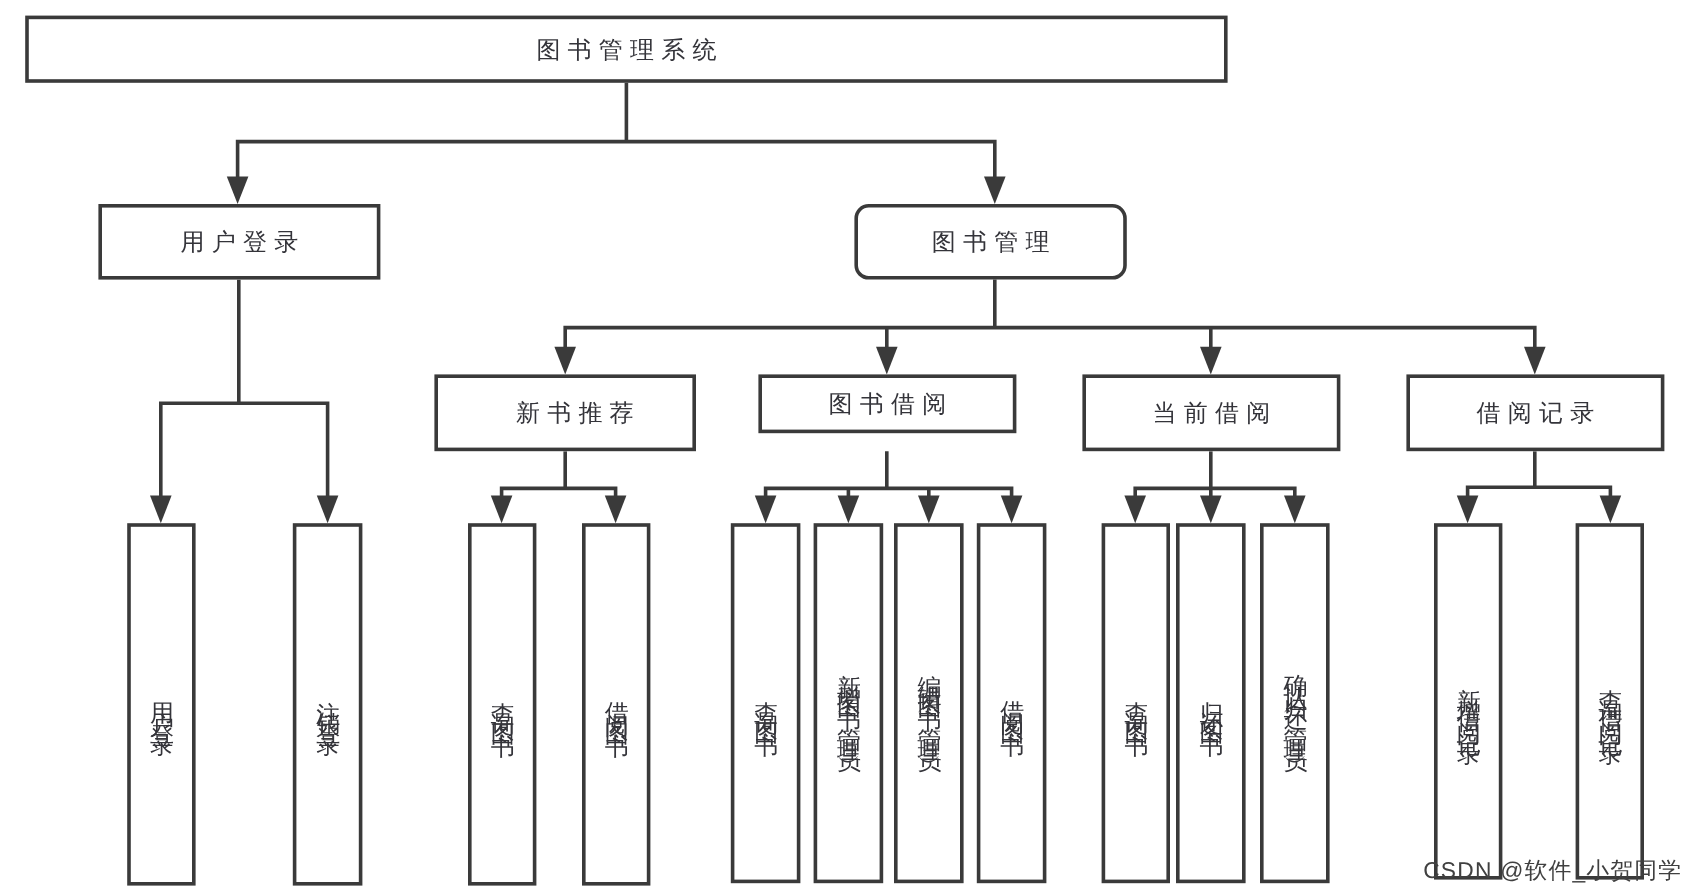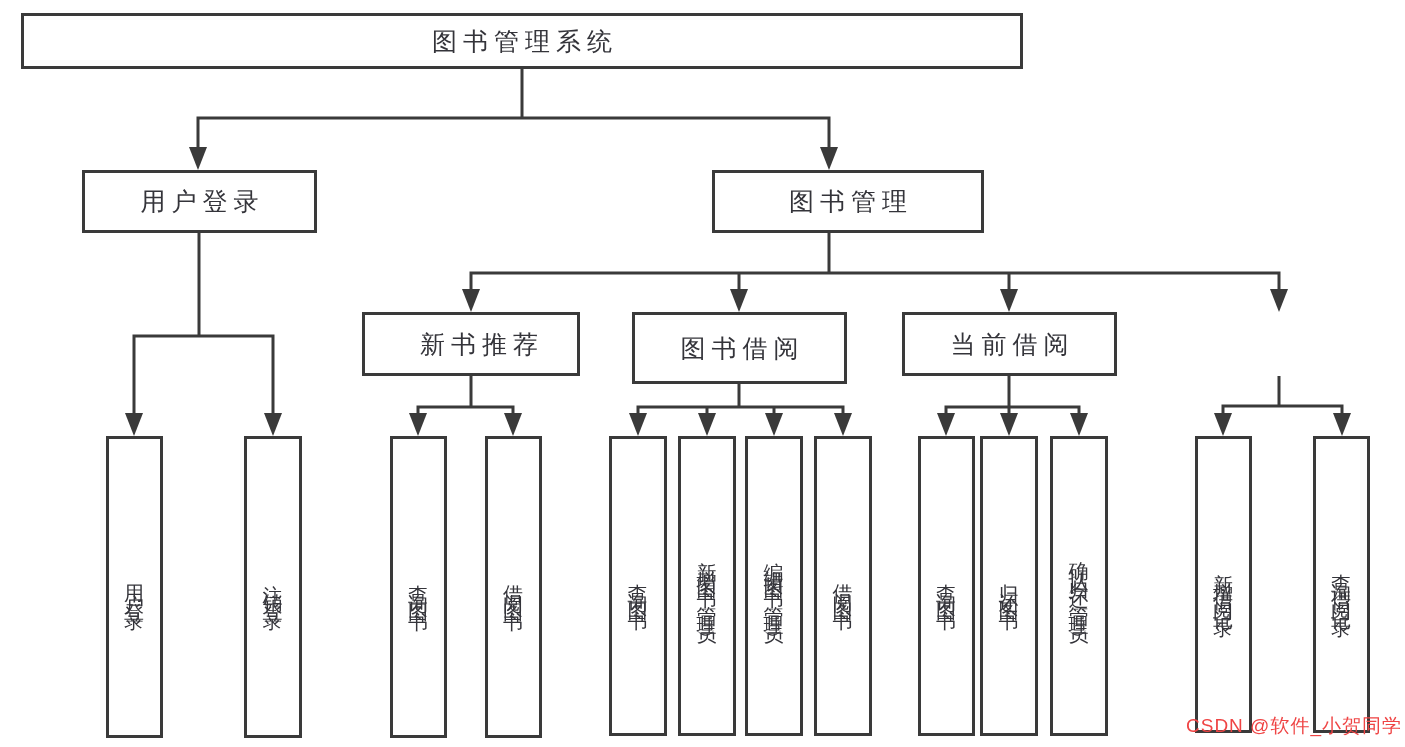--- a/index.html
+++ b/index.html
@@ -28,39 +28,39 @@
     box-sizing: border-box;
     border: 3px solid #3a3a3a;
     background: #ffffff;
     display: flex;
     align-items: center;
     justify-content: center;
     color: #34343a;
     z-index: 2;
   }
   .hnode {
-    font-size: 25px;
+    font-size: 20px;
     letter-spacing: 6px;
     text-indent: 6px;
     white-space: nowrap;
   }
   .vnode {
     writing-mode: vertical-rl;
     text-orientation: mixed;
     font-size: 20px;
     letter-spacing: 9px;
     line-height: 1;
   }
   .watermark {
     position: absolute;
     left: 1186px;
     top: 713px;
     font-size: 19px;
     letter-spacing: 1px;
-    color: #ef4444;
+    color: #404040;
     white-space: nowrap;
     z-index: 5;
     font-family: "Liberation Sans", "DejaVu Sans", sans-serif;
   }
 </style>
 </head>
 <body>
 
 <div class="canvas">
 
@@ -100,25 +100,26 @@
       <polygon points="1000,413 1018,413 1009,436"></polygon>
       <polygon points="1070,413 1088,413 1079,436"></polygon>
       <polygon points="1214,413 1232,413 1223,436"></polygon>
       <polygon points="1333,413 1351,413 1342,436"></polygon>
     </g>
   </svg>
 
   <div class="node hnode" style="left:21px; top:13px; width:1002px; height:56px;">图书管理系统</div>
 
   <div class="node hnode" style="left:82px; top:170px; width:235px; height:63px;">用户登录</div>
-  <div class="node hnode" style="left:712px; top:170px; width:272px; height:63px;">图书管理</div>
+  <div class="node hnode" style="left:712px; top:170px; width:227px; height:63px;border-radius:12px;">图书管理</div>
 
   <div class="node hnode" style="left:362px; top:312px; width:218px; height:64px;padding-left:16px;">新书推荐</div>
-  <div class="node hnode" style="left:632px; top:312px; width:215px; height:72px;">图书借阅</div>
+  <div class="node hnode" style="left:632px; top:312px; width:215px; height:49px;">图书借阅</div>
   <div class="node hnode" style="left:902px; top:312px; width:215px; height:64px;font-family:Liberation Serif, serif;">当前借阅</div>
+  <div class="node hnode" style="left:1172px; top:312px; width:215px; height:64px;">借阅记录</div>
 
   <div class="node vnode" style="left:106px; top:436px; width:57px; height:302px;">用户登录</div>
   <div class="node vnode" style="left:244px; top:436px; width:58px; height:302px;">注销登录</div>
 
   <div class="node vnode" style="left:390px; top:436px; width:57px; height:302px;">查询图书</div>
   <div class="node vnode" style="left:485px; top:436px; width:57px; height:302px;">借阅图书</div>
 
   <div class="node vnode" style="left:609px; top:436px; width:58px; height:300px;">查询图书</div>
   <div class="node vnode" style="left:678px; top:436px; width:58px; height:300px;">新增图书（管理员）</div>
   <div class="node vnode" style="left:745px; top:436px; width:58px; height:300px;">编辑图书（管理员）</div>

